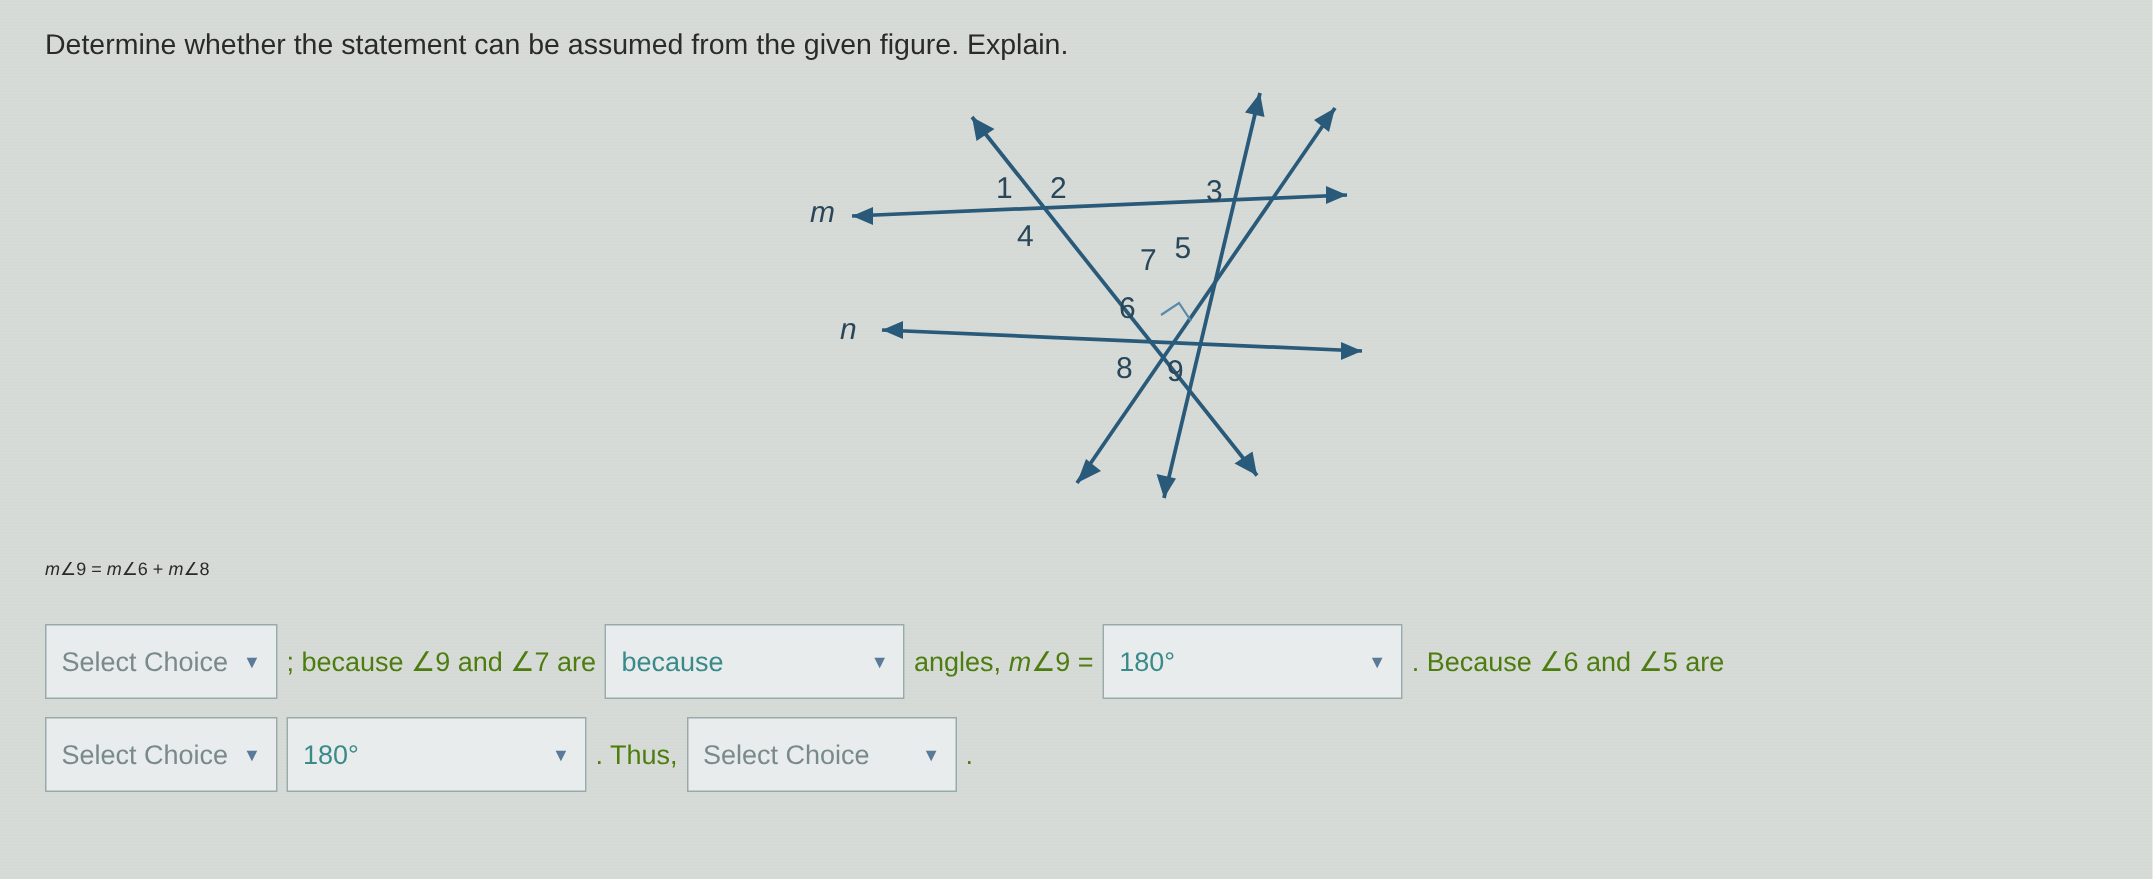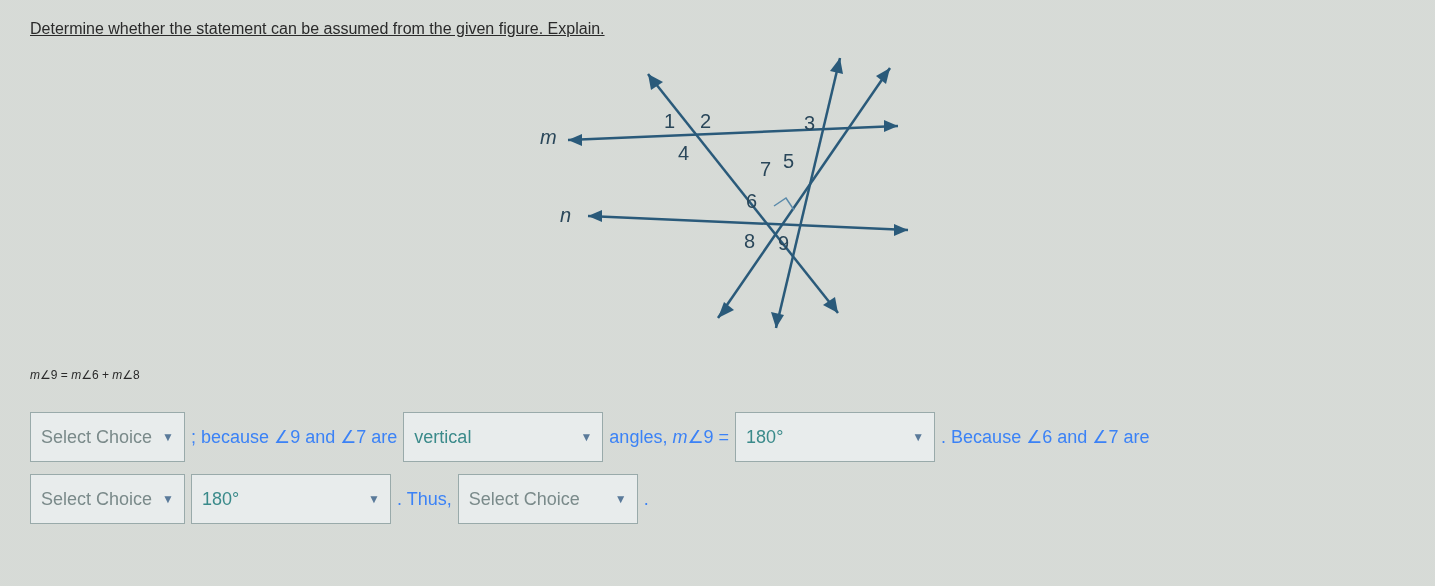--- a/index.html
+++ b/index.html
@@ -6,24 +6,23 @@
     body {
       font-family: Arial, sans-serif;
       background: repeating-linear-gradient(0deg, #d8dcd8 0px, #d5d9d5 1px, #d8dcd8 2px);
       width: 1435px;
       height: 586px;
       padding: 20px 30px;
       color: #3a3a3a;
       font-size: 18px;
     }
     .prompt {
-      font-size: 16px;
+      font-size: 19px;
       color: #2a2a2a;
       margin-bottom: 0;
-      text-decoration: underline;
     }
     .figure-row {
       display: flex;
       justify-content: center;
       margin: 10px 0 20px 0;
     }
     .figure {
       width: 480px;
       height: 300px;
     }
@@ -59,21 +58,21 @@
       cursor: pointer;
     }
     .select.filled {
       color: #3a8a8a;
     }
     .select .caret {
       margin-left: 10px;
       font-size: 12px;
       color: #5a7a9a;
     }
-    .txt { color: #3b82f6; }
+    .txt { color: #4d7c0f; }
     .it { font-style: italic; }
     svg { display: block; }
     svg text {
       font-family: Arial, sans-serif;
       fill: #2a475a;
       font-size: 20px;
     }
     svg .lbl { font-style: italic; }
     svg line { stroke: #2a5a7a; stroke-width: 2.5; }
     svg polygon { fill: #2a5a7a; }
@@ -130,32 +129,32 @@
 </div>
 
 <div class="answer-lines">
   <div class="line">
     <span class="select">
       <span>Select Choice</span>
         <span class="caret">▼</span>
     </span>
     <span class="txt">; because ∠9 and ∠7 are</span>
     <span class="select filled" style="min-width:200px">
-      <span>vertical</span>
+      <span>because</span>
         <span class="caret">▼</span>
     </span>
     <span class="txt">
       <span>angles,</span>
       <span class="it">m</span><span>∠9</span><span> = </span>
     </span>
     <span class="select filled" style="min-width:200px">
       <span>180°</span>
         <span class="caret">▼</span>
     </span>
-    <span class="txt">. Because ∠6 and ∠7 are</span>
+    <span class="txt">. Because ∠6 and ∠5 are</span>
   </div>
 
   <div class="line">
     <span class="select">
       <span>Select Choice</span>
         <span class="caret">▼</span>
     </span>
     <span class="select filled" style="min-width:200px">
       <span>180°</span>
         <span class="caret">▼</span>

